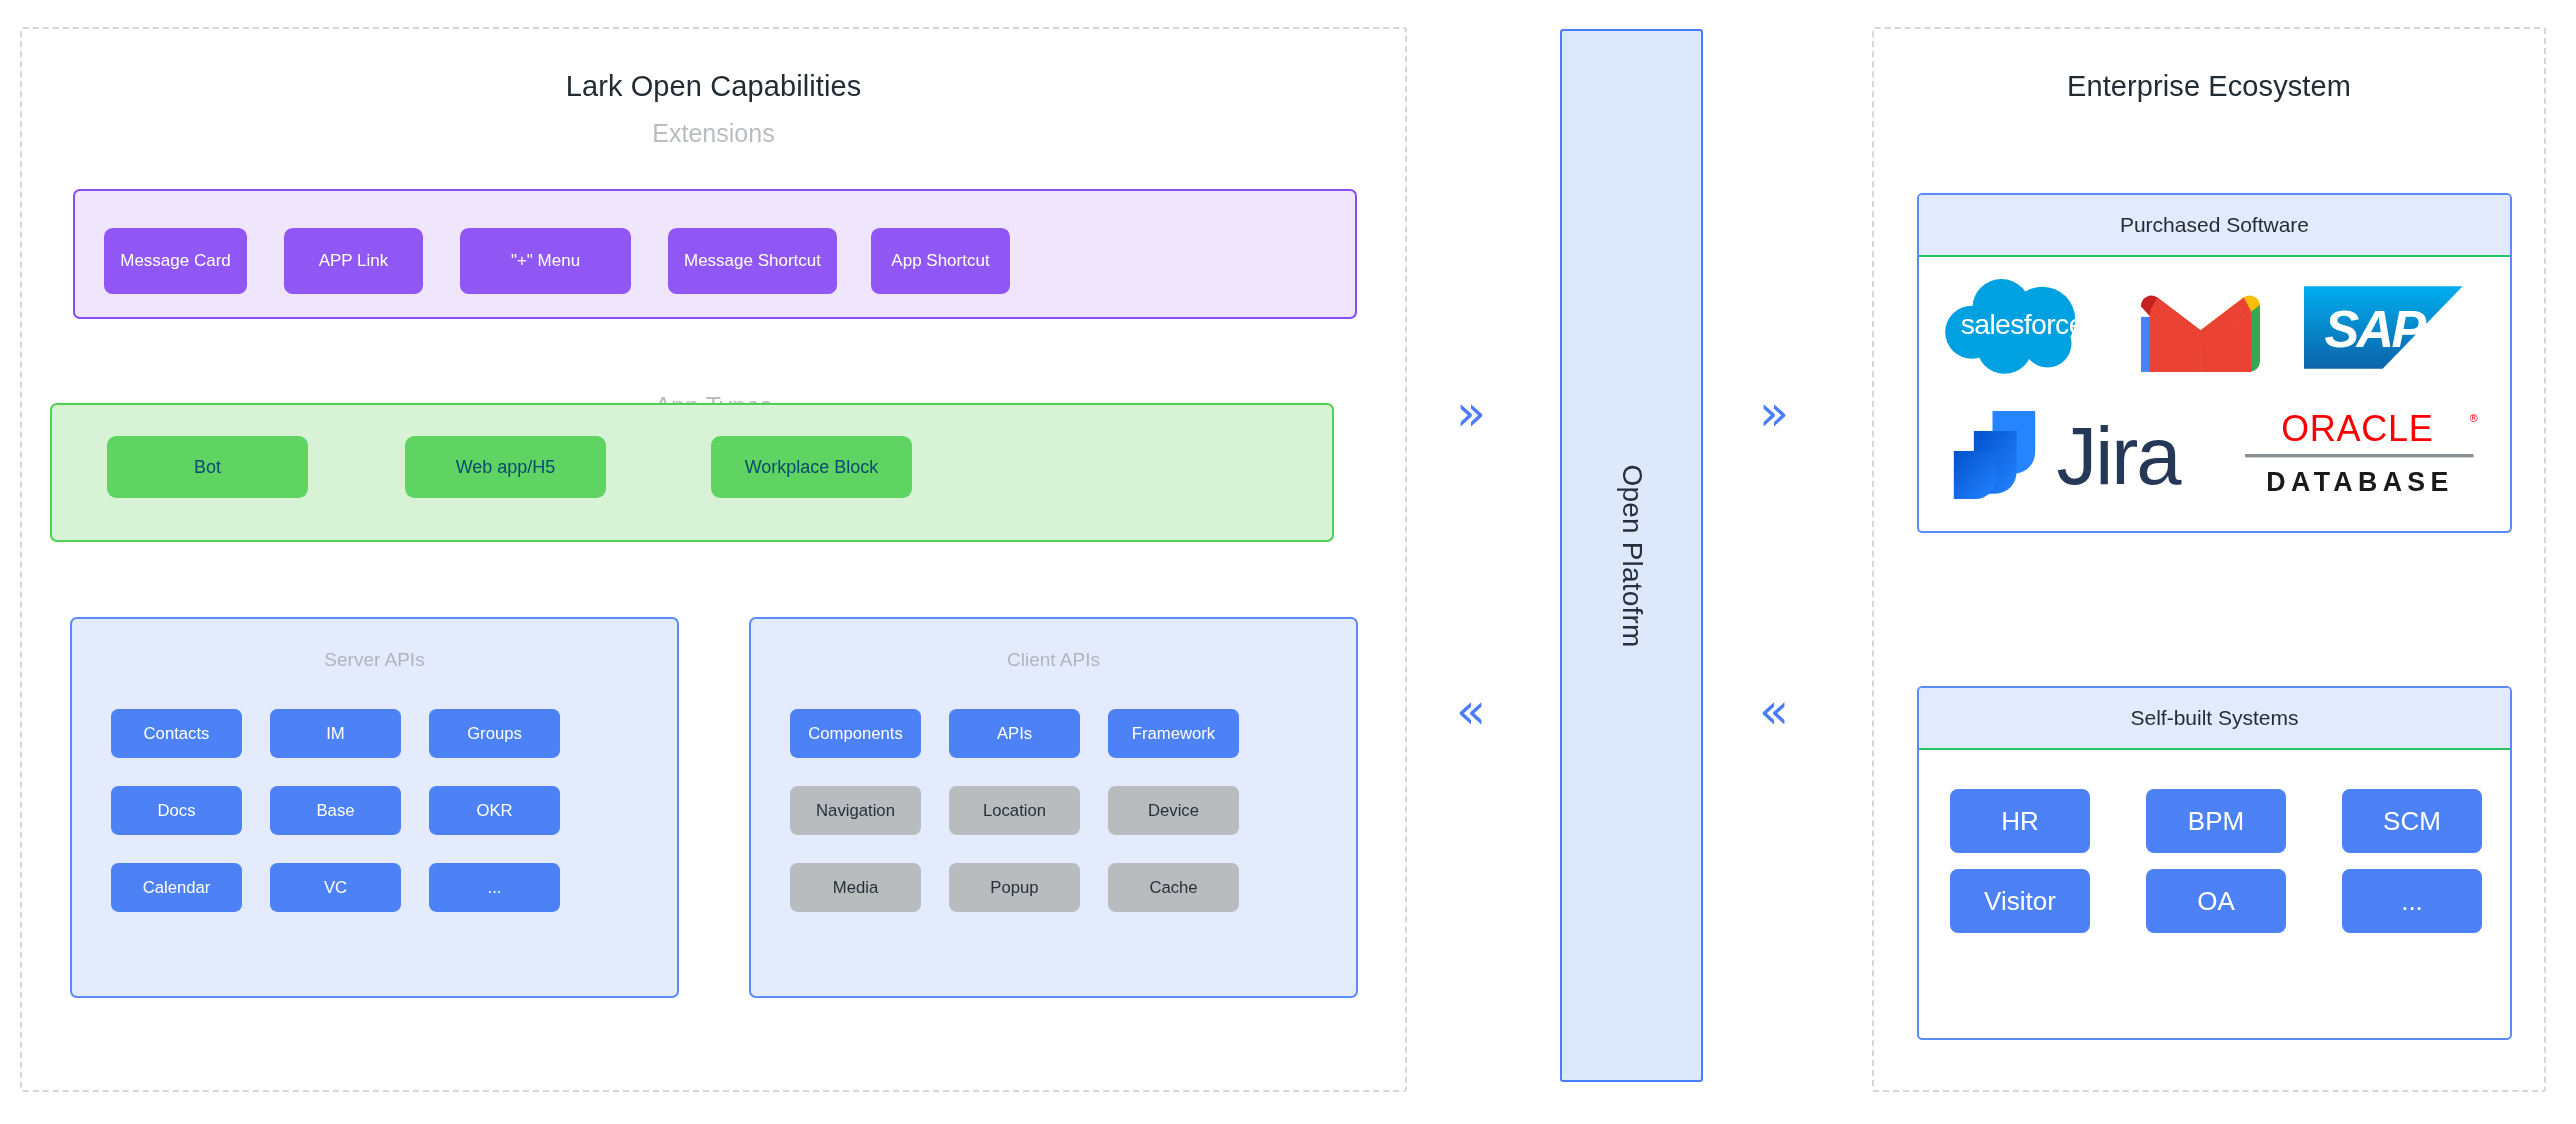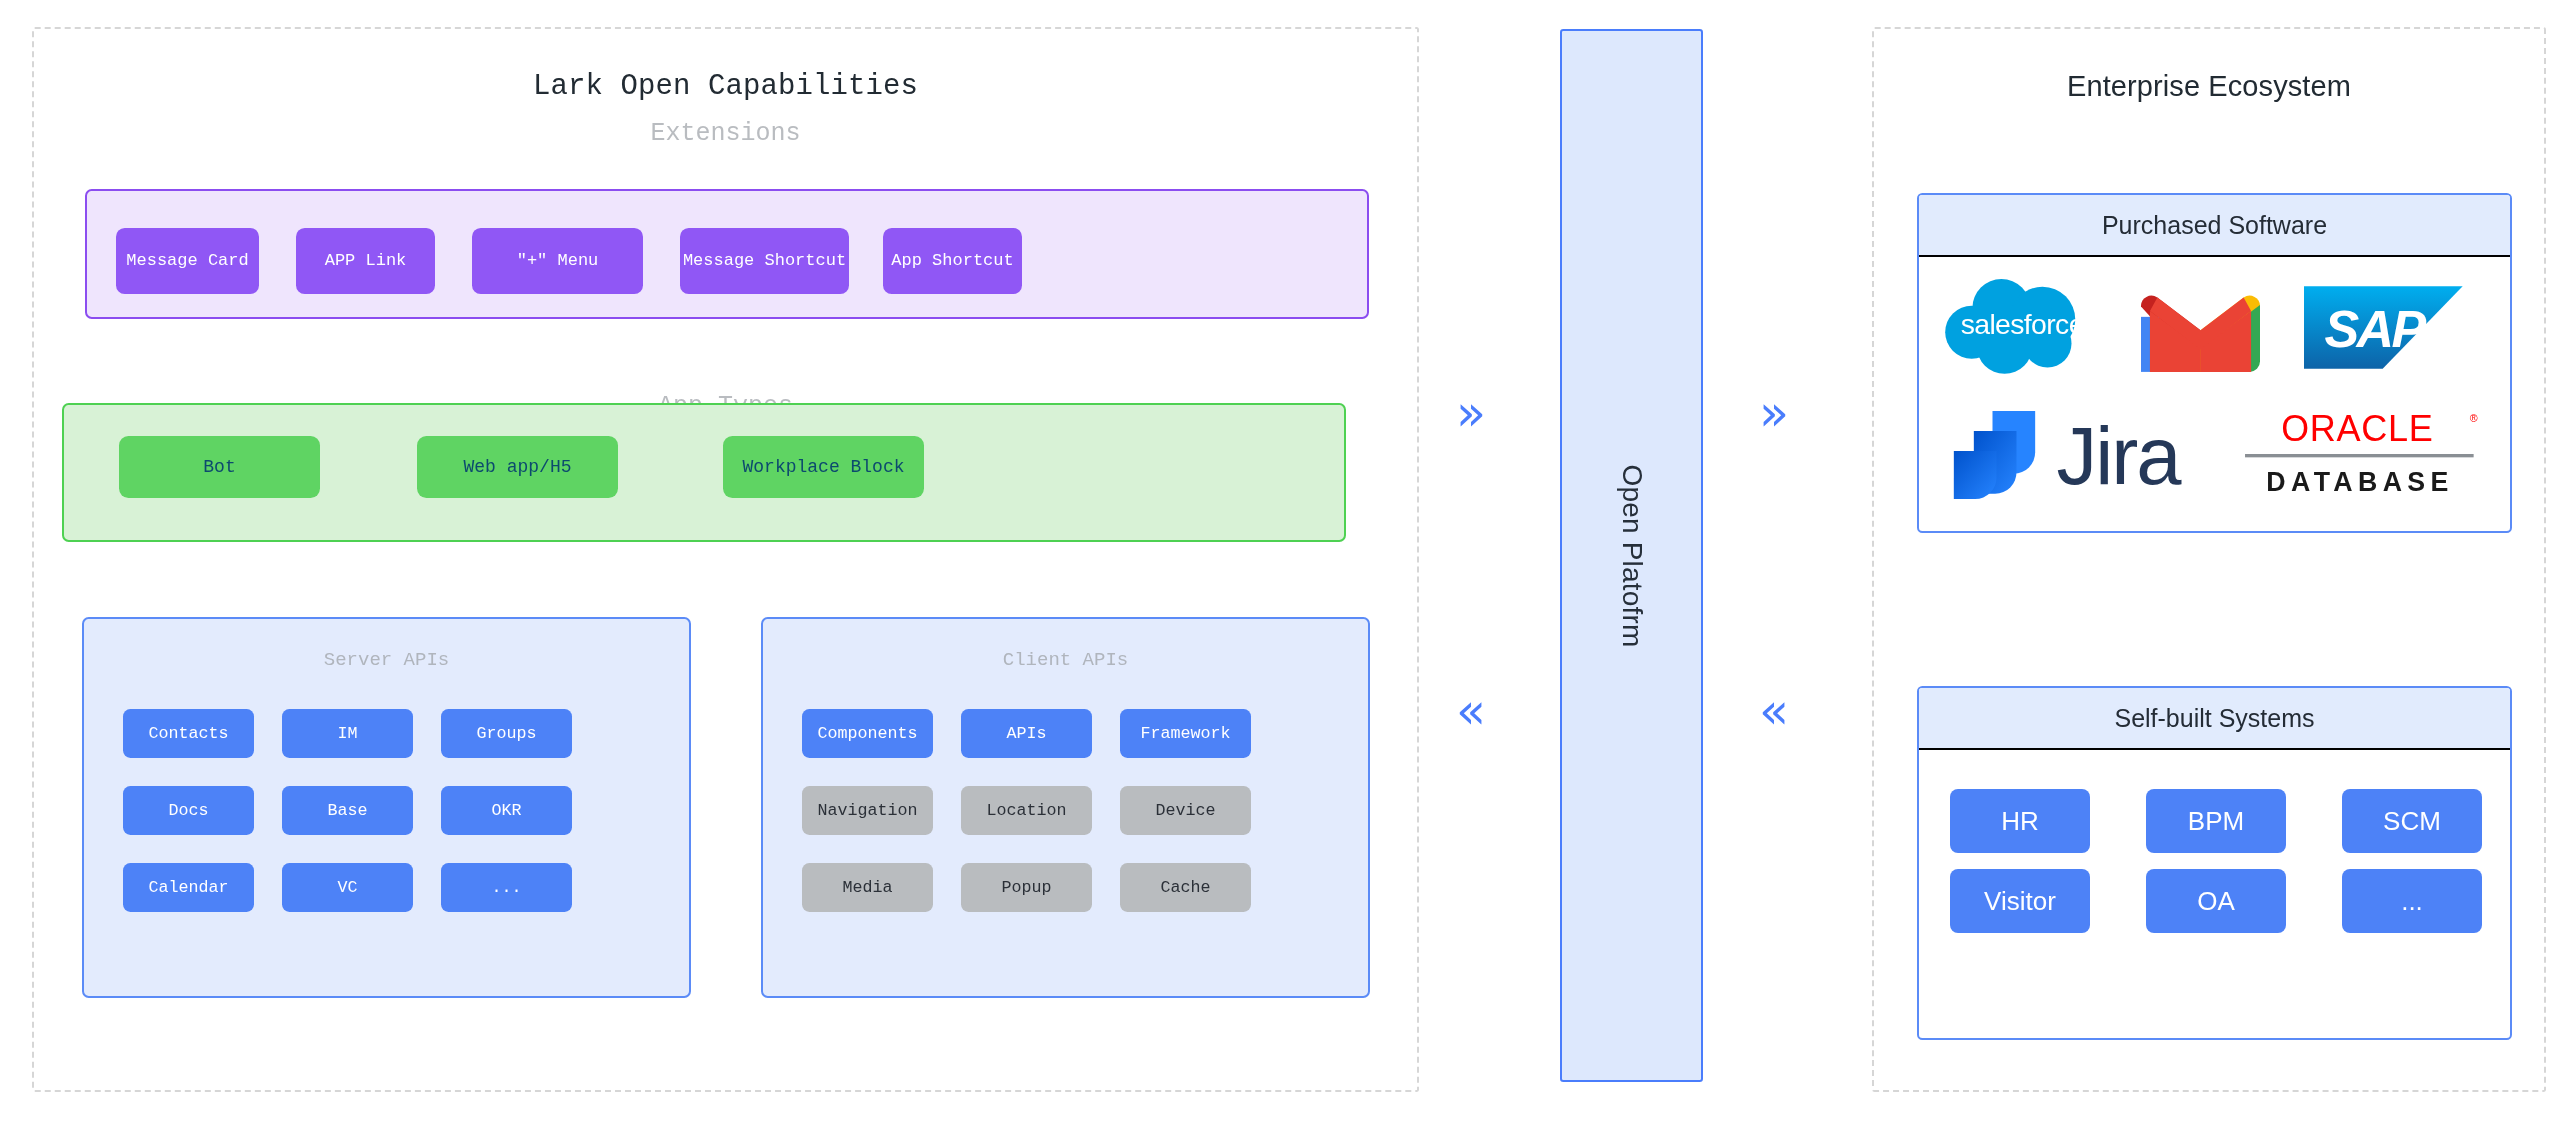--- a/index.html
+++ b/index.html
@@ -14,21 +14,21 @@
   }
 
   
   .panel-dashed {
     position: absolute;
     border: 2px dashed #d6d6d6;
     border-radius: 2.7px;
     background: #ffffff;
   }
 
-  #left-panel  { left: 32px;   top: 27px; width: 1387px; height: 1065px; font-family: Liberation Mono, monospace; }
+  #left-panel  { left: 20px;   top: 27px; width: 1387px; height: 1065px; }
   #right-panel { left: 1872px; top: 27px; width: 674px; height: 1065px; }
 
   .panel-title {
     position: absolute;
     left: 0; right: 0;
     text-align: center;
     font-size: 29px;
     color: #222b33;
     font-weight: 400;
     letter-spacing: 0.1px;
@@ -165,23 +165,23 @@
     border: 2px solid #5b8bf7;
     border-radius: 5.3px;
     overflow: hidden;
   }
   #purchased-card { top: 193px; height: 340px; }
   #selfbuilt-card { top: 686px; height: 354px; }
 
   .eco-head {
     height: 62px;
     background: #e1ebfd;
-    border-bottom: 2px solid #000000;
-    display: flex; align-items: center; justify-content: center;
-    font-size: 25px;
+    border-bottom: 2px solid #22c55e;
+    display: flex; align-items: center; justify-content: center;
+    font-size: 21px;
     color: #242c36;
   }
   .eco-body { position: relative; width: 100%; height: calc(100% - 64px); }
 
   
   .logo-cell {
     position: absolute;
     display: flex; align-items: center; justify-content: center;
   }
 

